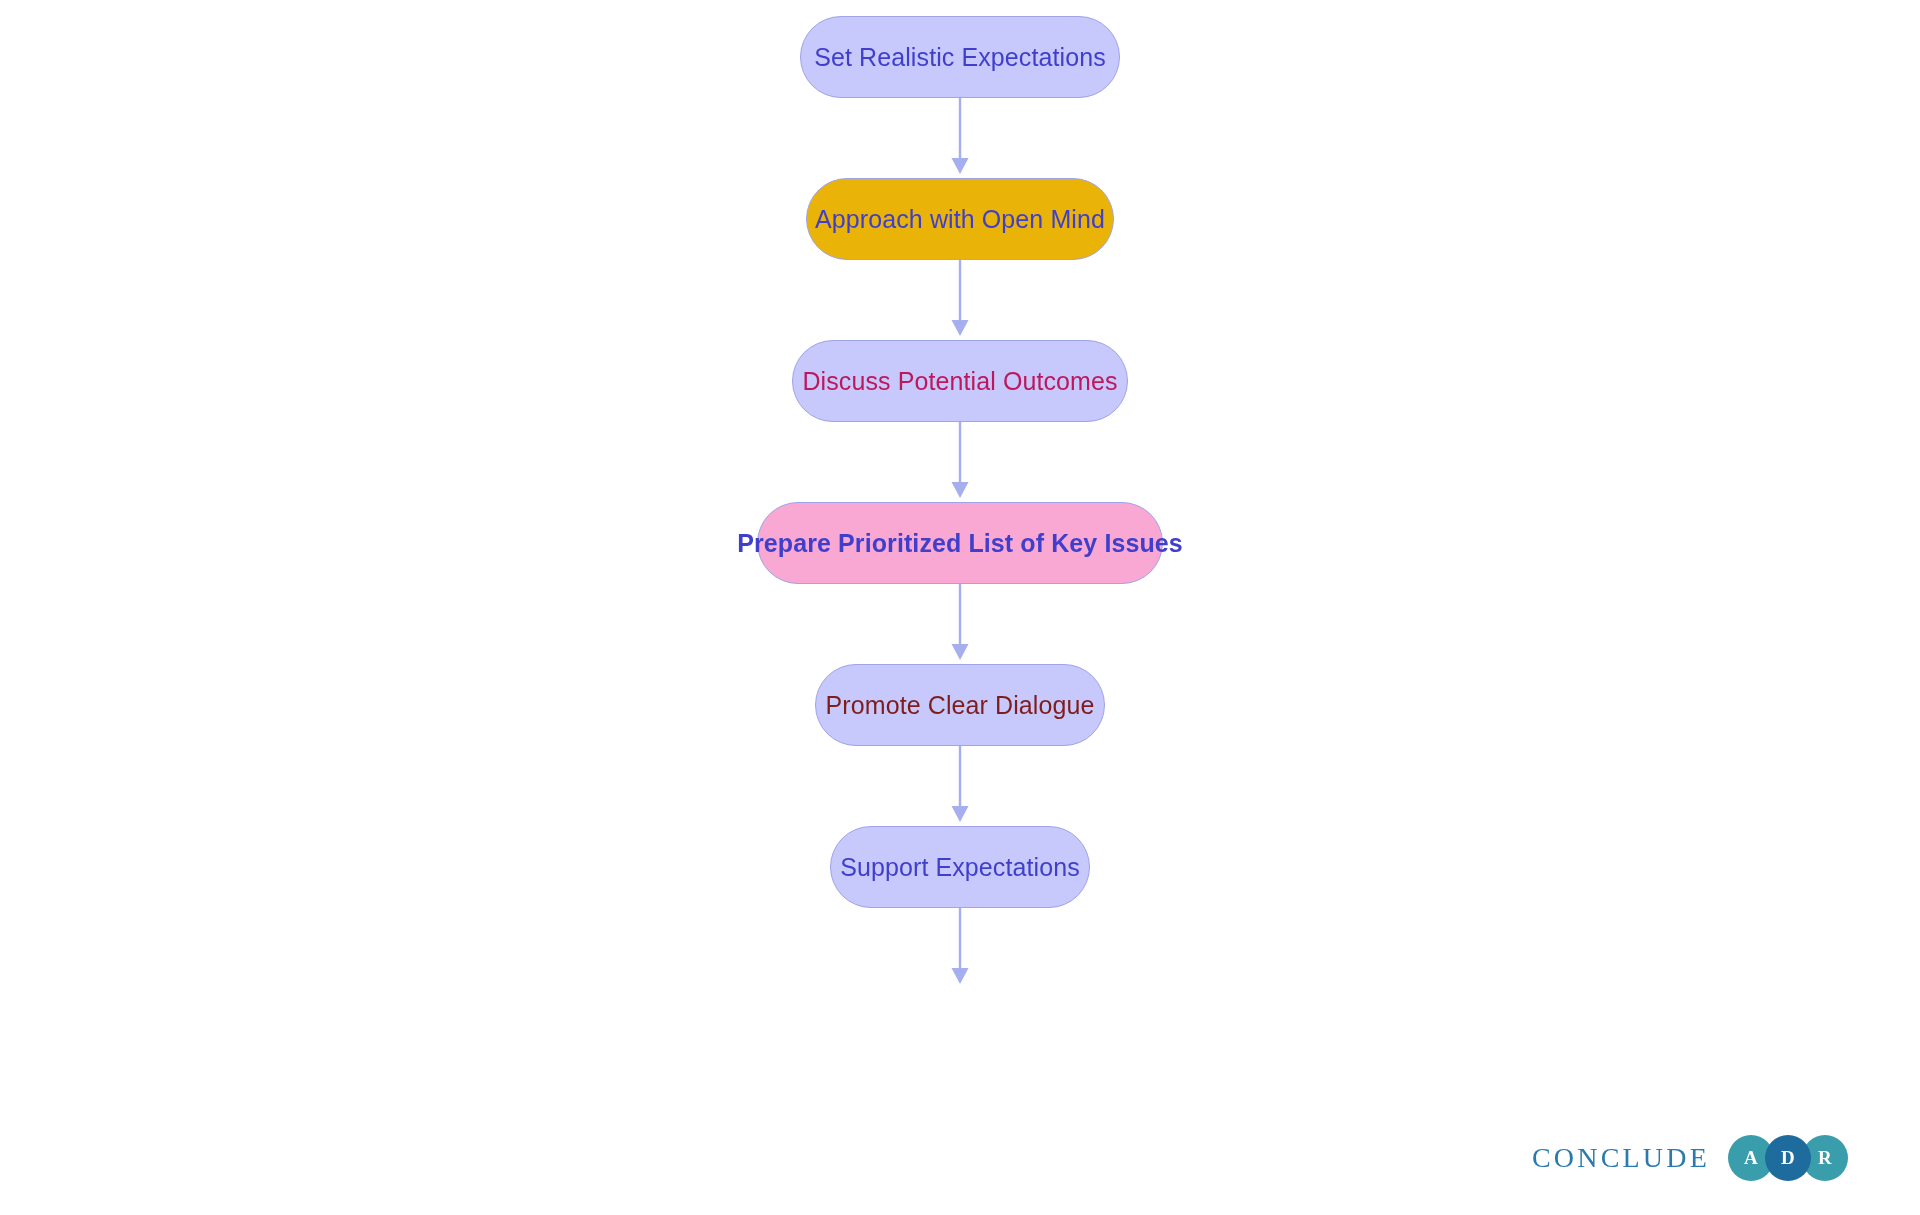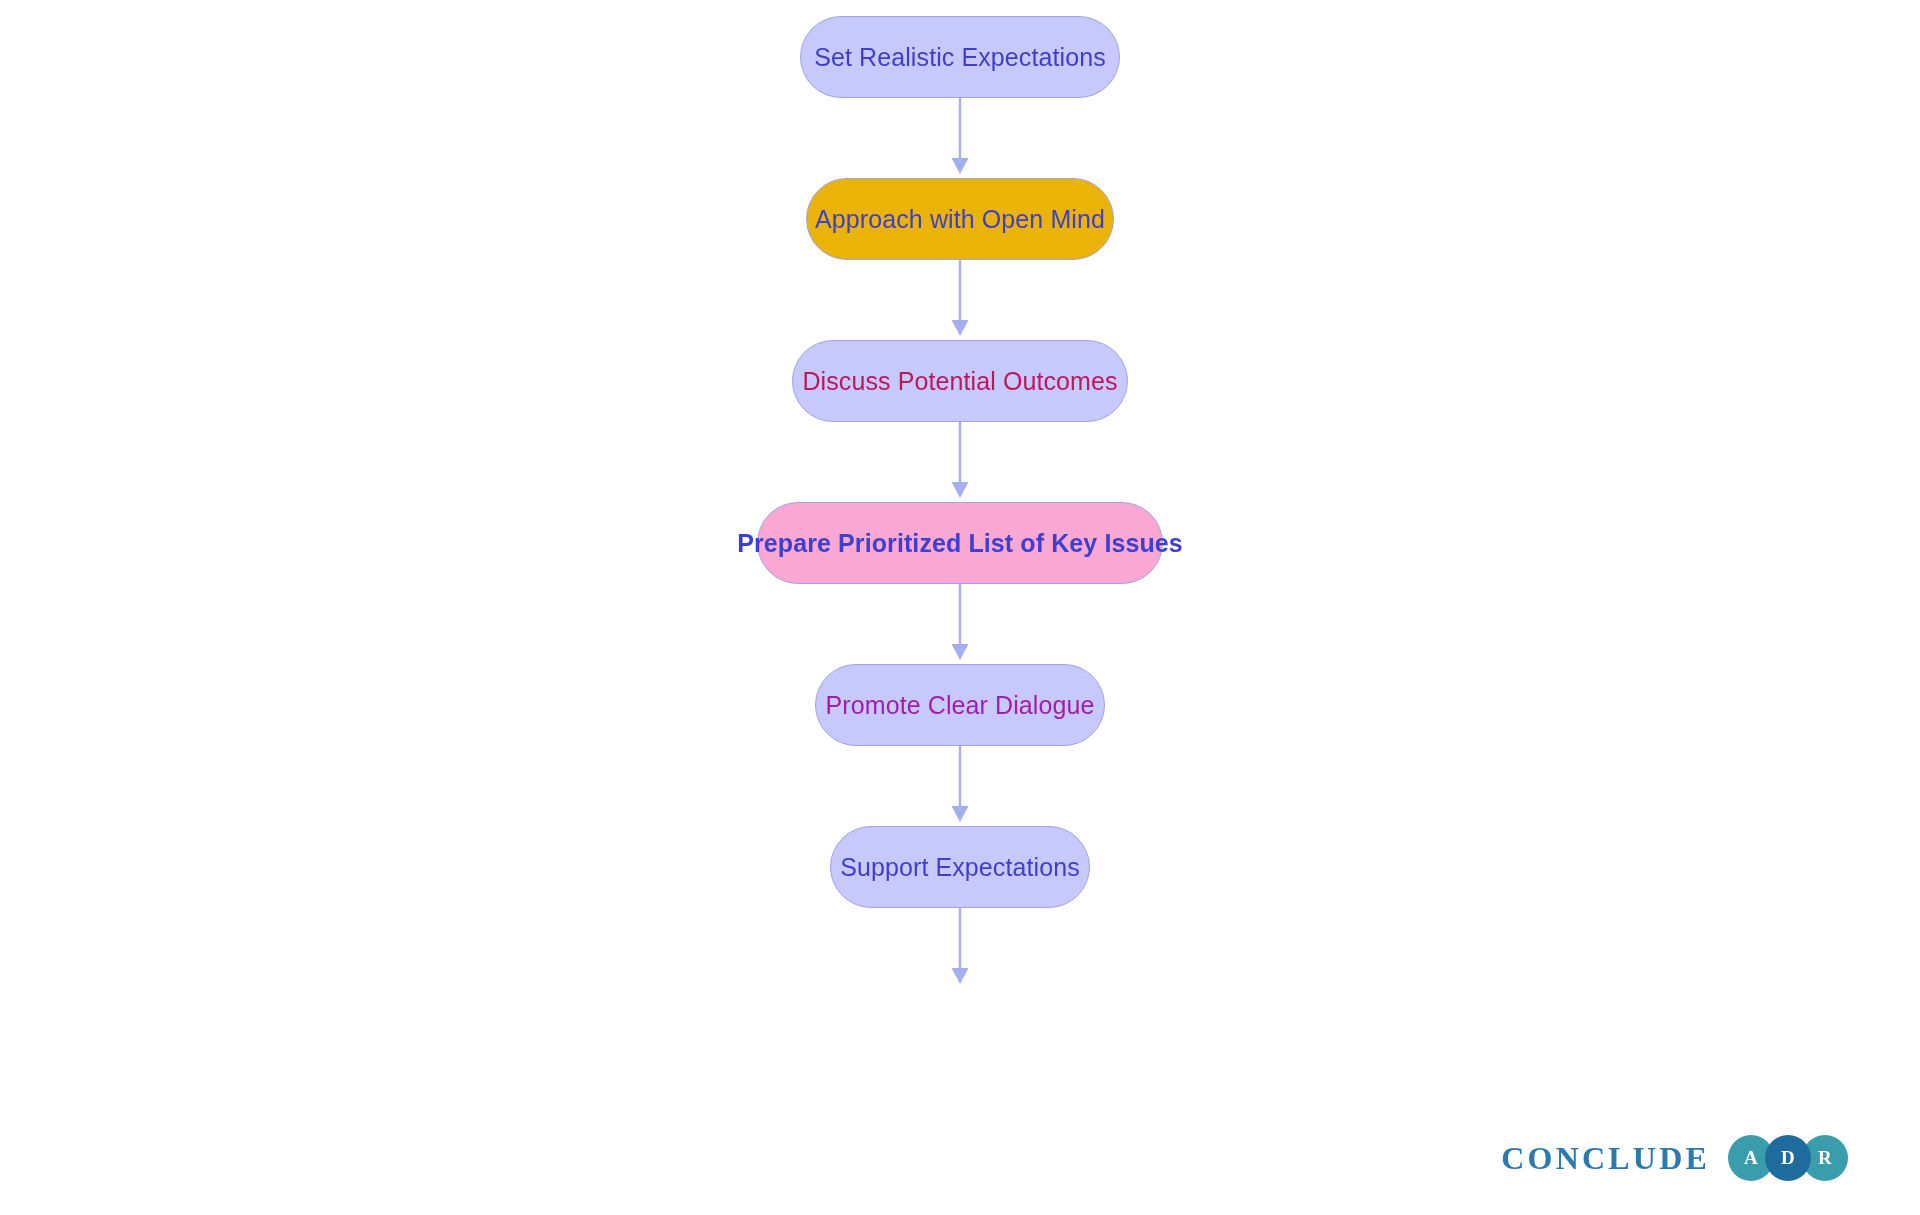--- a/index.html
+++ b/index.html
@@ -61,22 +61,22 @@
   #logo {
     position: absolute;
     right: 72px;
     bottom: 50px;
     display: flex;
     align-items: center;
     gap: 18px;
   }
   #logo-word {
     font-family: "Liberation Serif", serif;
-    font-size: 32px;
-    font-weight: 700;
+    font-size: 28px;
+    font-weight: 400;
     letter-spacing: 3.2px;
     color: #2a7aae;
     line-height: 1;
     white-space: nowrap;
   }
   #logo-circles {
     display: flex;
     align-items: center;
   }
   .logo-circle {
@@ -132,21 +132,21 @@
 
     <div class="node" style="width: 406px; background: #f9a8d4; border-color: rgb(159, 163, 232); color: rgb(63, 63, 204); font-weight: bold;">
       <span>Prepare Prioritized List of Key Issues</span>
     </div>
 
     <svg class="connector" viewBox="0 0 40 80">
       <line x1="20" y1="0" x2="20" y2="62" stroke="#a5afef" stroke-width="2.4"></line>
       <polygon points="20,76 11.5,60 28.5,60" fill="#a5afef"></polygon>
     </svg>
 
-    <div class="node" style="width: 290px; background: rgb(199, 200, 251); border-color: rgb(159, 163, 232); color: #a21caf;">
+    <div class="node" style="width: 290px; background: rgb(199, 200, 251); border-color: rgb(159, 163, 232); color: #7f1d1d;">
       <span>Promote Clear Dialogue</span>
     </div>
 
     <svg class="connector" viewBox="0 0 40 80">
       <line x1="20" y1="0" x2="20" y2="62" stroke="#a5afef" stroke-width="2.4"></line>
       <polygon points="20,76 11.5,60 28.5,60" fill="#a5afef"></polygon>
     </svg>
 
     <div class="node" style="width: 260px; background: rgb(199, 200, 251); border-color: rgb(159, 163, 232); color: rgb(63, 63, 204);">
       <span>Support Expectations</span>

